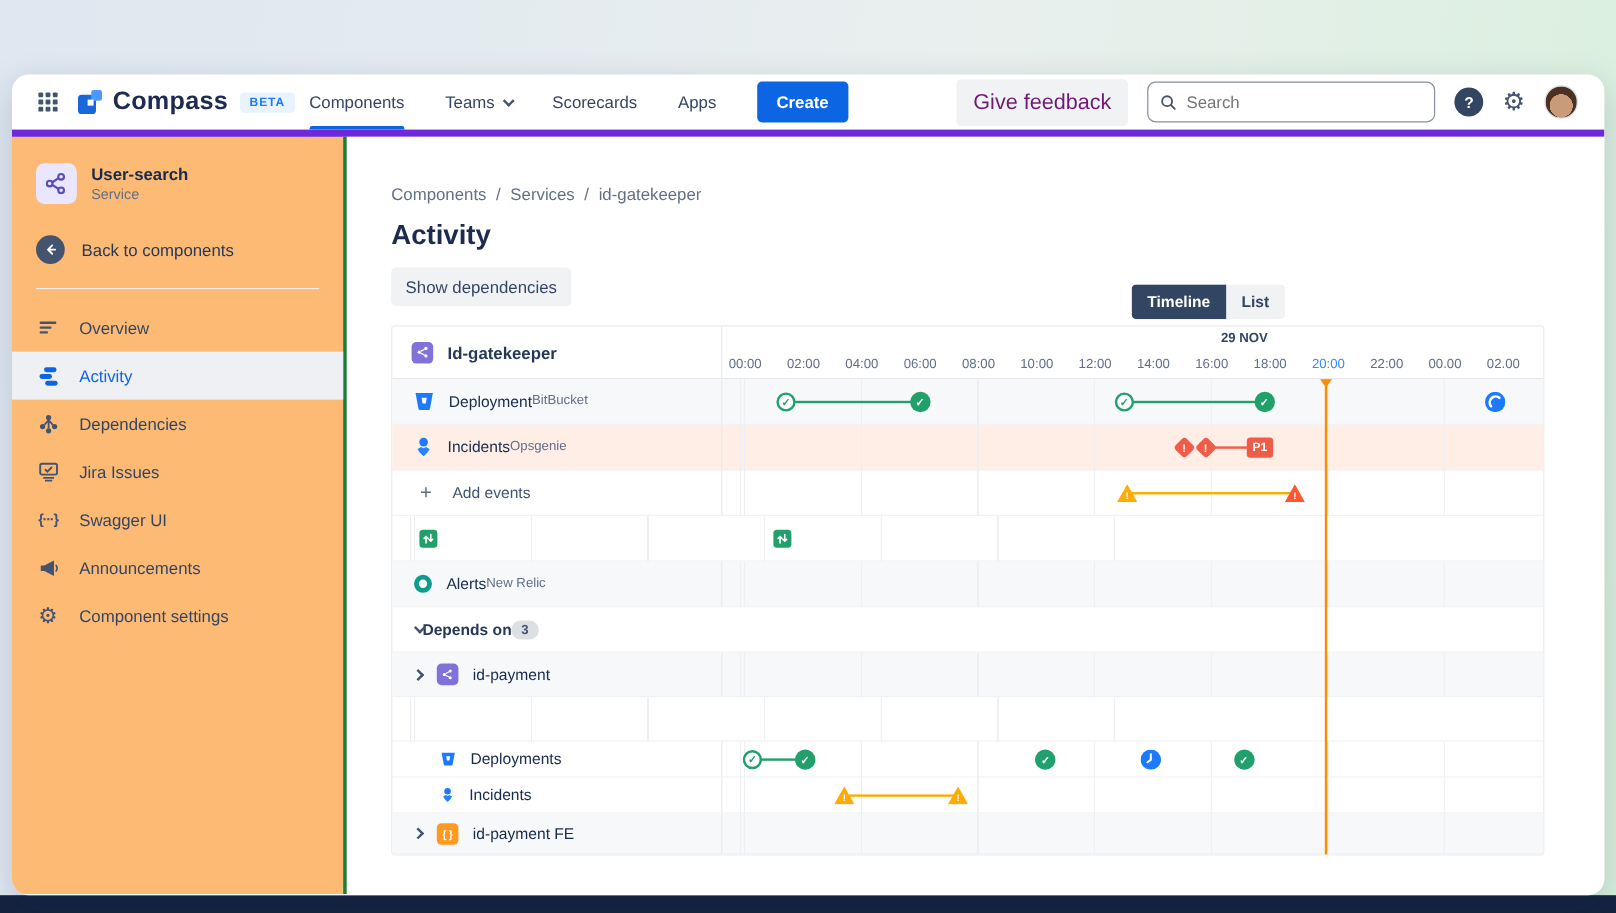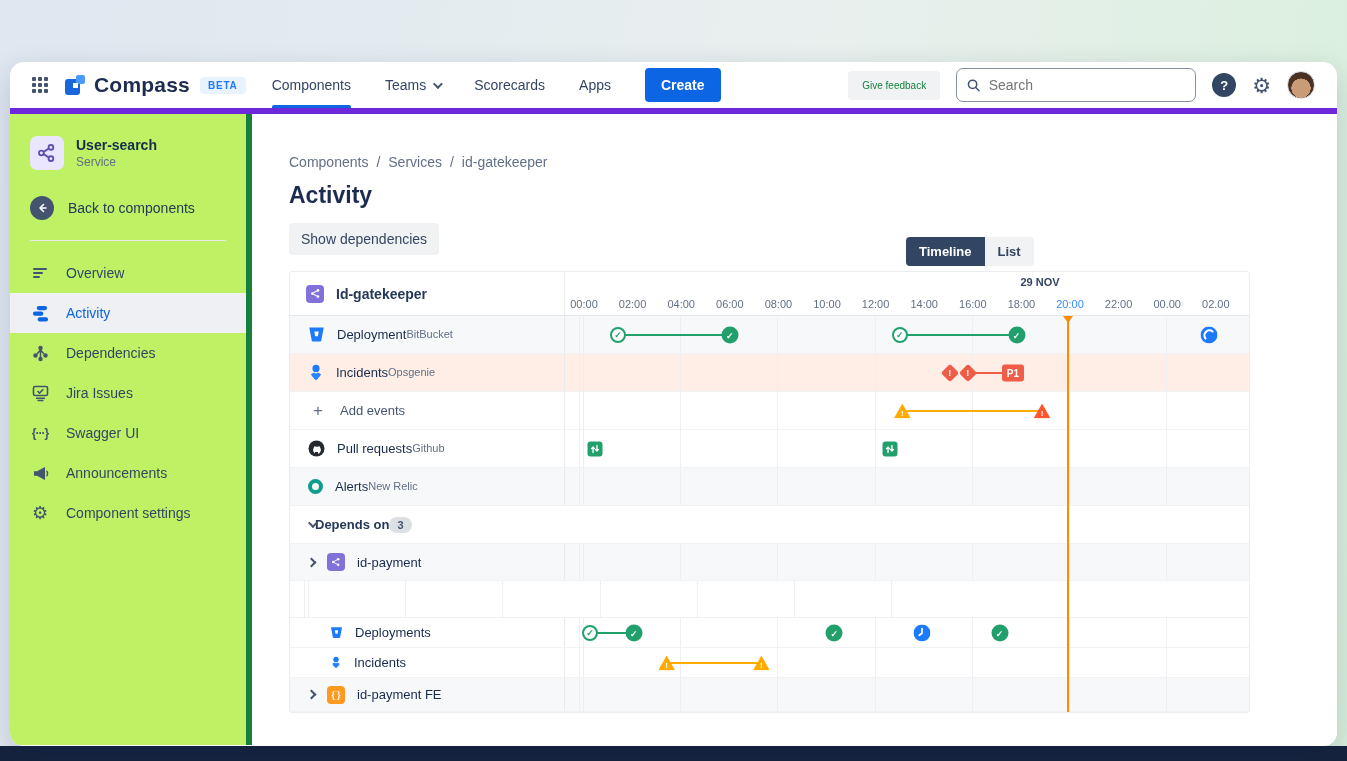--- a/index.html
+++ b/index.html
@@ -9,37 +9,37 @@
 
   .window { position:absolute; left:10px; top:62px; width:1327px; height:684px; background:#fff;
             border-radius:14px; box-shadow:0 10px 30px rgba(9,30,66,.18); overflow:hidden; }
 
   
   .topnav { height:52px; display:flex; align-items:center; padding:0 22px; border-bottom:6px solid #6d28d9; position:relative; }
   .appgrid { width:16px; height:16px; display:grid; grid-template-columns:repeat(3,4px); grid-template-rows:repeat(3,4px); gap:2px; margin-right:16px; cursor:pointer; }
   .appgrid i { background:#44546f; border-radius:1px; }
   .logo { display:flex; align-items:center; gap:8px; margin-right:10px; }
   .logo-text { font-size:21px; font-weight:700; color:#1d2b50; letter-spacing:.2px; }
-  .beta { background:#e9f2ff; color:#1d7afc; font-size:10px; font-weight:700; letter-spacing:.8px; padding:3px 8px; border-radius:4px; margin-right:26px; }
+  .beta { background:#e9f2ff; color:#1d7afc; font-size:10px; font-weight:700; letter-spacing:.8px; padding:3px 8px; border-radius:4px; margin-right:12px; }
   .navitems { display:flex; align-items:center; gap:34px; height:100%; }
   .navitem { font-size:14px; color:#344563; font-weight:500; height:100%; display:flex; align-items:center; position:relative; cursor:pointer; }
   .navitem.active::after { content:""; position:absolute; left:0; right:0; bottom:0; height:3px; background:#0c66e4; border-radius:2px 2px 0 0; }
   .chev-down { width:7px; height:7px; border-right:2px solid #44546f; border-bottom:2px solid #44546f; transform:rotate(45deg) translateY(-2px); margin-left:7px; }
   .create-btn { background:#0c66e4; color:#fff; font-size:14px; font-weight:600; border:none; border-radius:4px; padding:9px 16px; margin-left:34px; cursor:pointer; }
   .nav-right { margin-left:auto; display:flex; align-items:center; gap:16px; }
-  .feedback-btn { background:#f1f2f4; color:#15803d; border:none; font-size:10px; padding:9px 14px; border-radius:4px; cursor:pointer; }
+  .feedback-btn { background:#f1f2f4; color:#701a75; border:none; font-size:18px; padding:9px 14px; border-radius:4px; cursor:pointer; }
   .searchbox { width:240px; height:34px; border:1px solid #8590a2; border-radius:7px; display:flex; align-items:center; padding:0 10px; gap:8px; background:#fff; }
   .searchbox input { border:none; outline:none; font-size:14px; color:#344563; width:100%; font-family:inherit; }
   .help-btn { width:24px; height:24px; border-radius:50%; background:#324563; color:#fff; font-size:13px; font-weight:700; display:flex; align-items:center; justify-content:center; cursor:pointer; }
   .gear-btn { font-size:21px; color:#44546f; cursor:pointer; line-height:1; }
   .avatar { width:28px; height:28px; border-radius:50%; background:radial-gradient(circle at 50% 62%, #c99b76 0 46%, #4a3223 47% 100%); border:1px solid #d8dce3; cursor:pointer; }
 
   
   .shell { display:flex; height:631px; }
-  .sidebar { width:242px; background:#bef264; border-right:6px solid #15803d; padding:22px 0 0 0; flex:none; }
+  .sidebar { width:279px; background:#fdba74; border-right:3px solid #15803d; padding:22px 0 0 0; flex:none; }
   .comp-card { display:flex; align-items:center; gap:12px; padding:0 20px 18px 20px; }
   .comp-icon { width:34px; height:34px; border-radius:7px; background:#eae6ff; display:flex; align-items:center; justify-content:center; }
   .comp-name { font-size:14px; font-weight:700; color:#172b4d; }
   .comp-type { font-size:12px; color:#626f86; margin-top:2px; }
   .back-row { display:flex; align-items:center; gap:14px; padding:8px 20px; cursor:pointer; }
   .back-circle { width:24px; height:24px; border-radius:50%; background:#44546f; display:flex; align-items:center; justify-content:center; }
   .back-label { font-size:14px; color:#253858; }
   .side-div { height:1px; background:#e8eaee; margin:12px 20px; }
   .side-item { display:flex; align-items:center; gap:16px; height:40px; padding:0 20px; font-size:14px; color:#344563; cursor:pointer; }
   .side-item.active { background:#eef0f3; color:#0c66e4; }
@@ -292,21 +292,21 @@
               <span class="tlabel" style="left: 213.4px;">08:00</span>
               <span class="tlabel" style="left: 262px; margin-top: 33px;">10:00</span>
               <span class="tlabel" style="left: 310.6px;">12:00</span>
               <span class="tlabel" style="left: 359.2px;">14:00</span>
               <span class="tlabel" style="left: 407.8px;">16:00</span>
               <span class="tlabel" style="left: 456.4px;">18:00</span>
               <span class="tlabel current" style="left: 505px;">20:00</span>
               <span class="tlabel" style="left: 553.6px;">22:00</span>
               <span class="tlabel" style="left: 602.2px;">00.00</span>
               <span class="tlabel" style="left: 650.8px;">02.00</span>
-              <span class="dlabel" style="left: 475px;">29 NOV</span>
+              <span class="dlabel" style="left: 435px;">29 NOV</span>
             </div>
         </div>
 
         <div class="tbody" id="tbody">
 
           <div class="trow gray h38">
             <div class="rlabel">
               <svg width="17" height="17" viewBox="0 0 16 16">
                 <path d="M1.2 1.5h13.6L12.5 13.7q-.15 1-1.15 1H4.65q-1 0-1.15-1z" fill="#1d7afc"></path>
                 <path d="M6 5.2h4l-.7 4.4H6.7z" fill="#fff"></path>
@@ -365,31 +365,20 @@
                 <div class="mk warn-amber" style="left: 337.33px;">
                   <span>!</span>
                 </div>
                 <div class="mk warn-red" style="left: 477.055px;">
                   <span>!</span>
                 </div>
               </div>
           </div>
 
           <div class="trow h38">
-            <div class="rlabel">
-              <svg width="17" height="17" viewBox="0 0 17 17">
-                <circle cx="8.5" cy="8.5" r="8" fill="#24292f"></circle>
-                <path d="M5.6 8l.9-1.7 1.9.45h1.2l1.9-.45.9 1.7a3.9 3.9 0 1 1-6.8 0z" fill="#fff"></path>
-                <path d="M7 14v-2h3v2z" fill="#24292f"></path>
-              </svg>
-              <span class="txt">
-                  <span class="main">Pull requests</span>
-                  <span class="sub">Github</span>
-                </span>
-            </div>
             <div class="track h38">
                 <div class="mk pr" style="left: 29.935px;">
                   <svg width="11" height="11" viewBox="0 0 14 14">
                     <path d="M4.5 11.5V4.5M4.5 4.5l-2 2M4.5 4.5l2 2" stroke="#fff" stroke-width="1.7" fill="none" stroke-linecap="round" stroke-linejoin="round"></path>
                     <path d="M9.5 2.5v7M9.5 9.5l-2-2M9.5 9.5l2-2" stroke="#fff" stroke-width="1.7" fill="none" stroke-linecap="round" stroke-linejoin="round"></path>
                   </svg>
                 </div>
                 <div class="mk pr" style="left: 325.18px;">
                   <svg width="11" height="11" viewBox="0 0 14 14">
                     <path d="M4.5 11.5V4.5M4.5 4.5l-2 2M4.5 4.5l2 2" stroke="#fff" stroke-width="1.7" fill="none" stroke-linecap="round" stroke-linejoin="round"></path>

